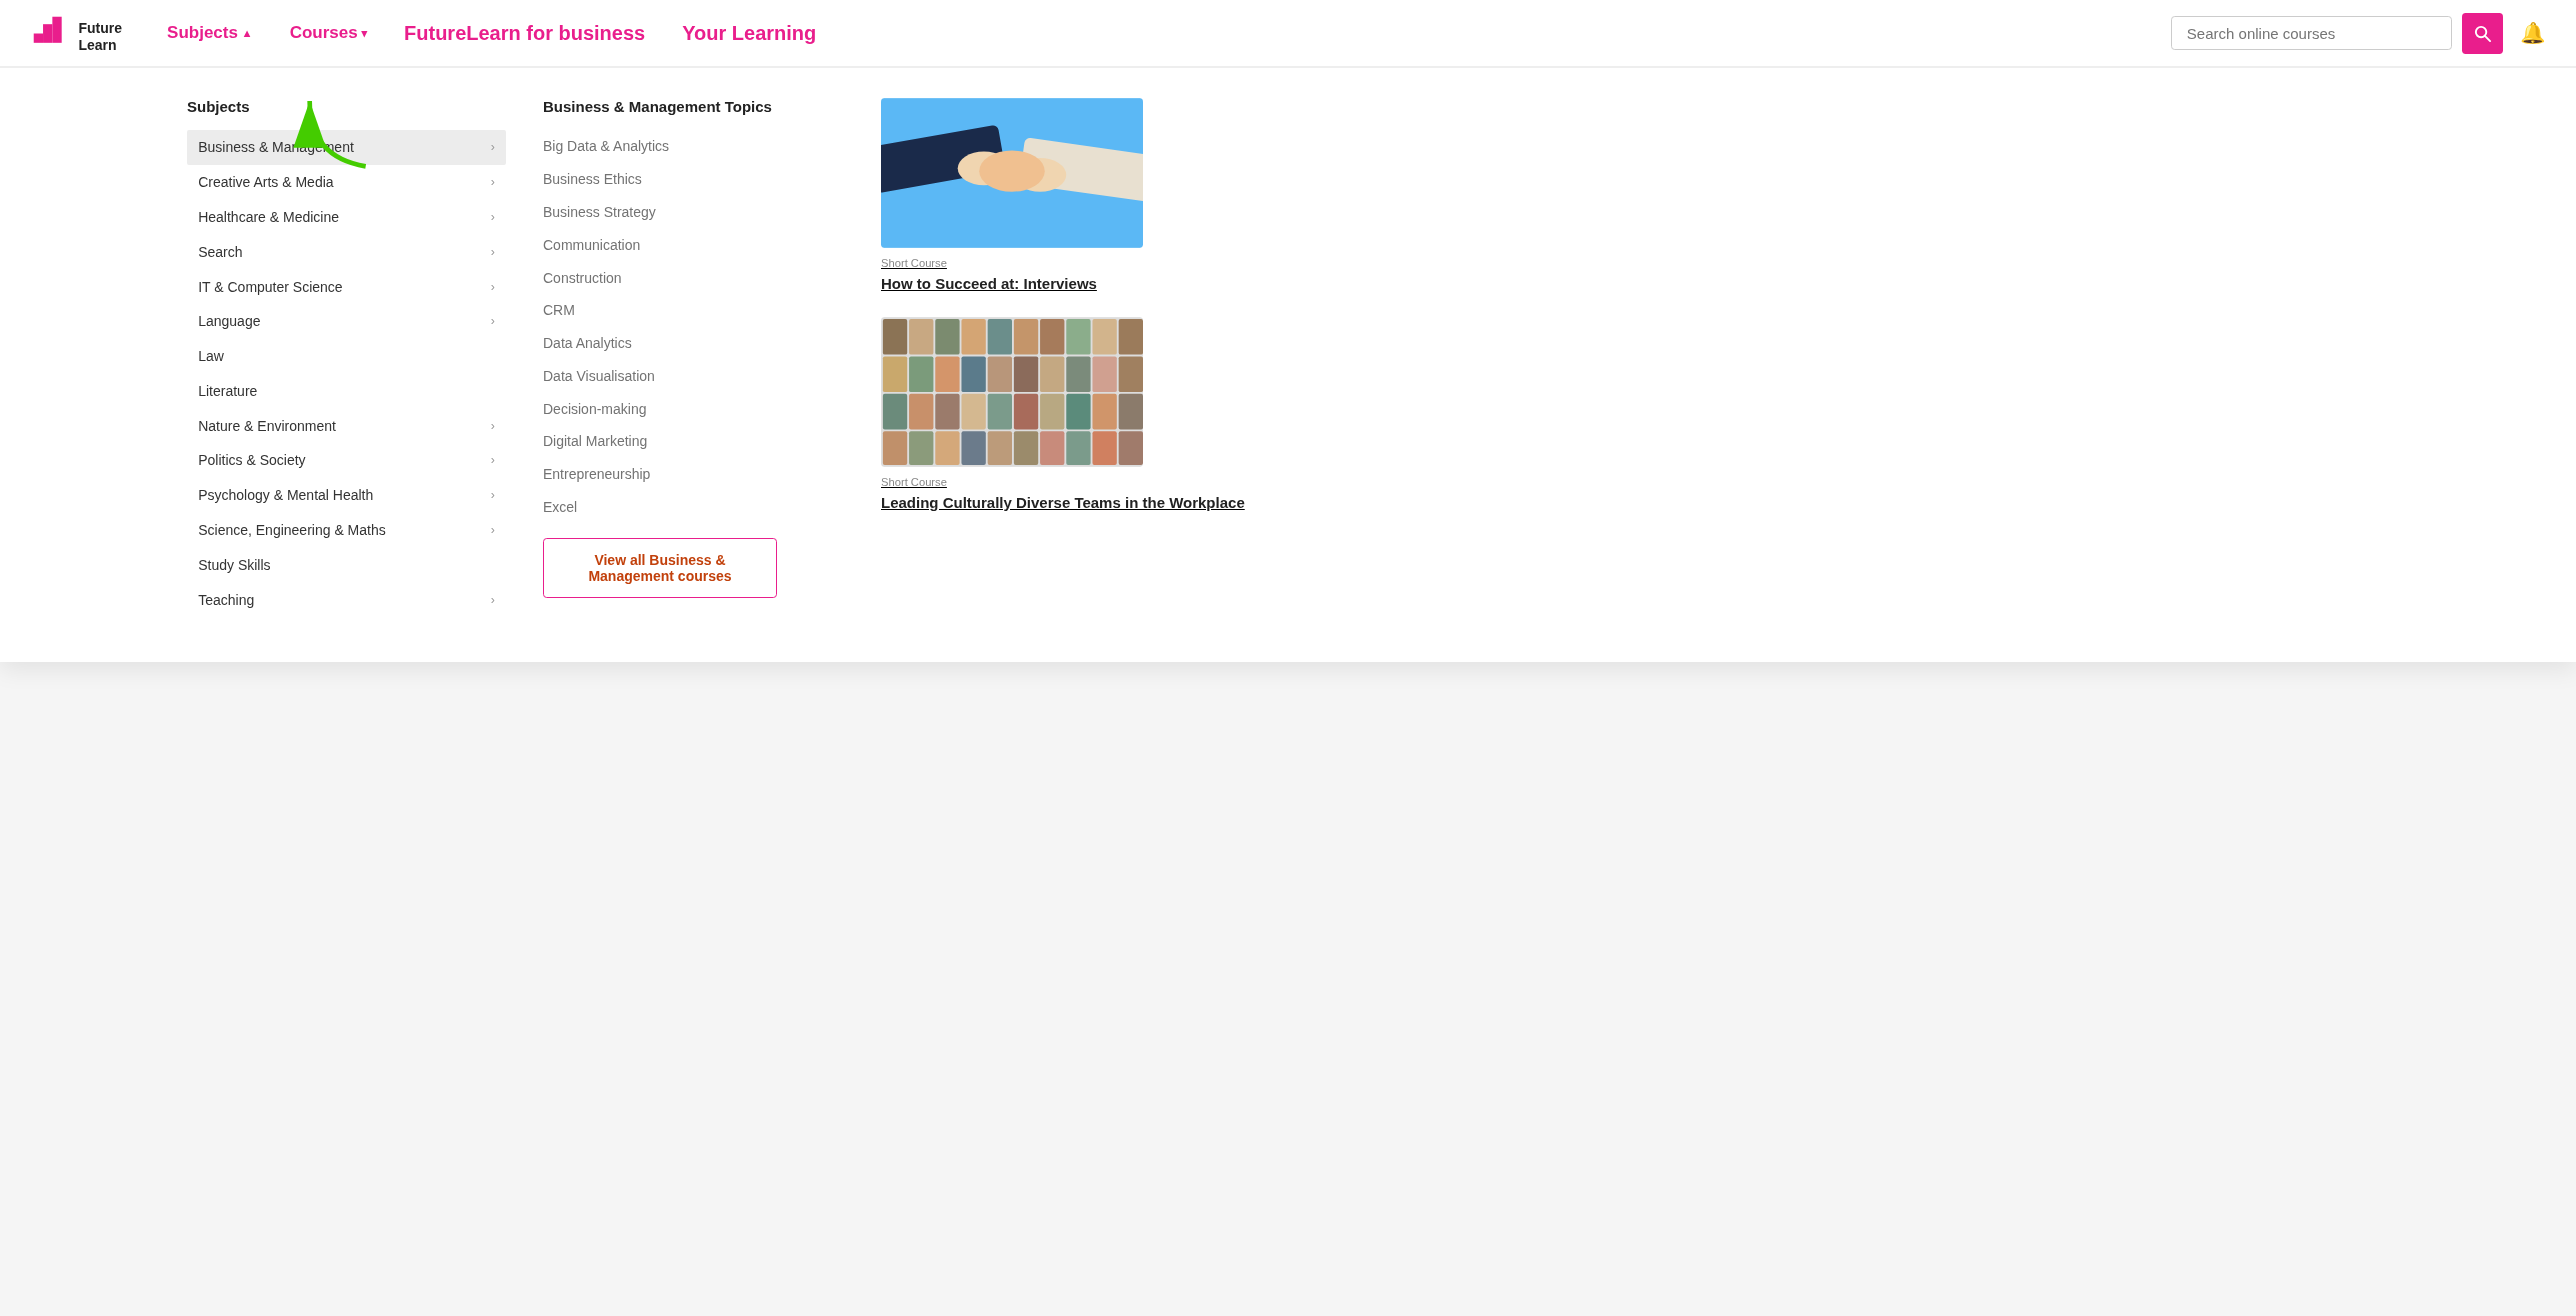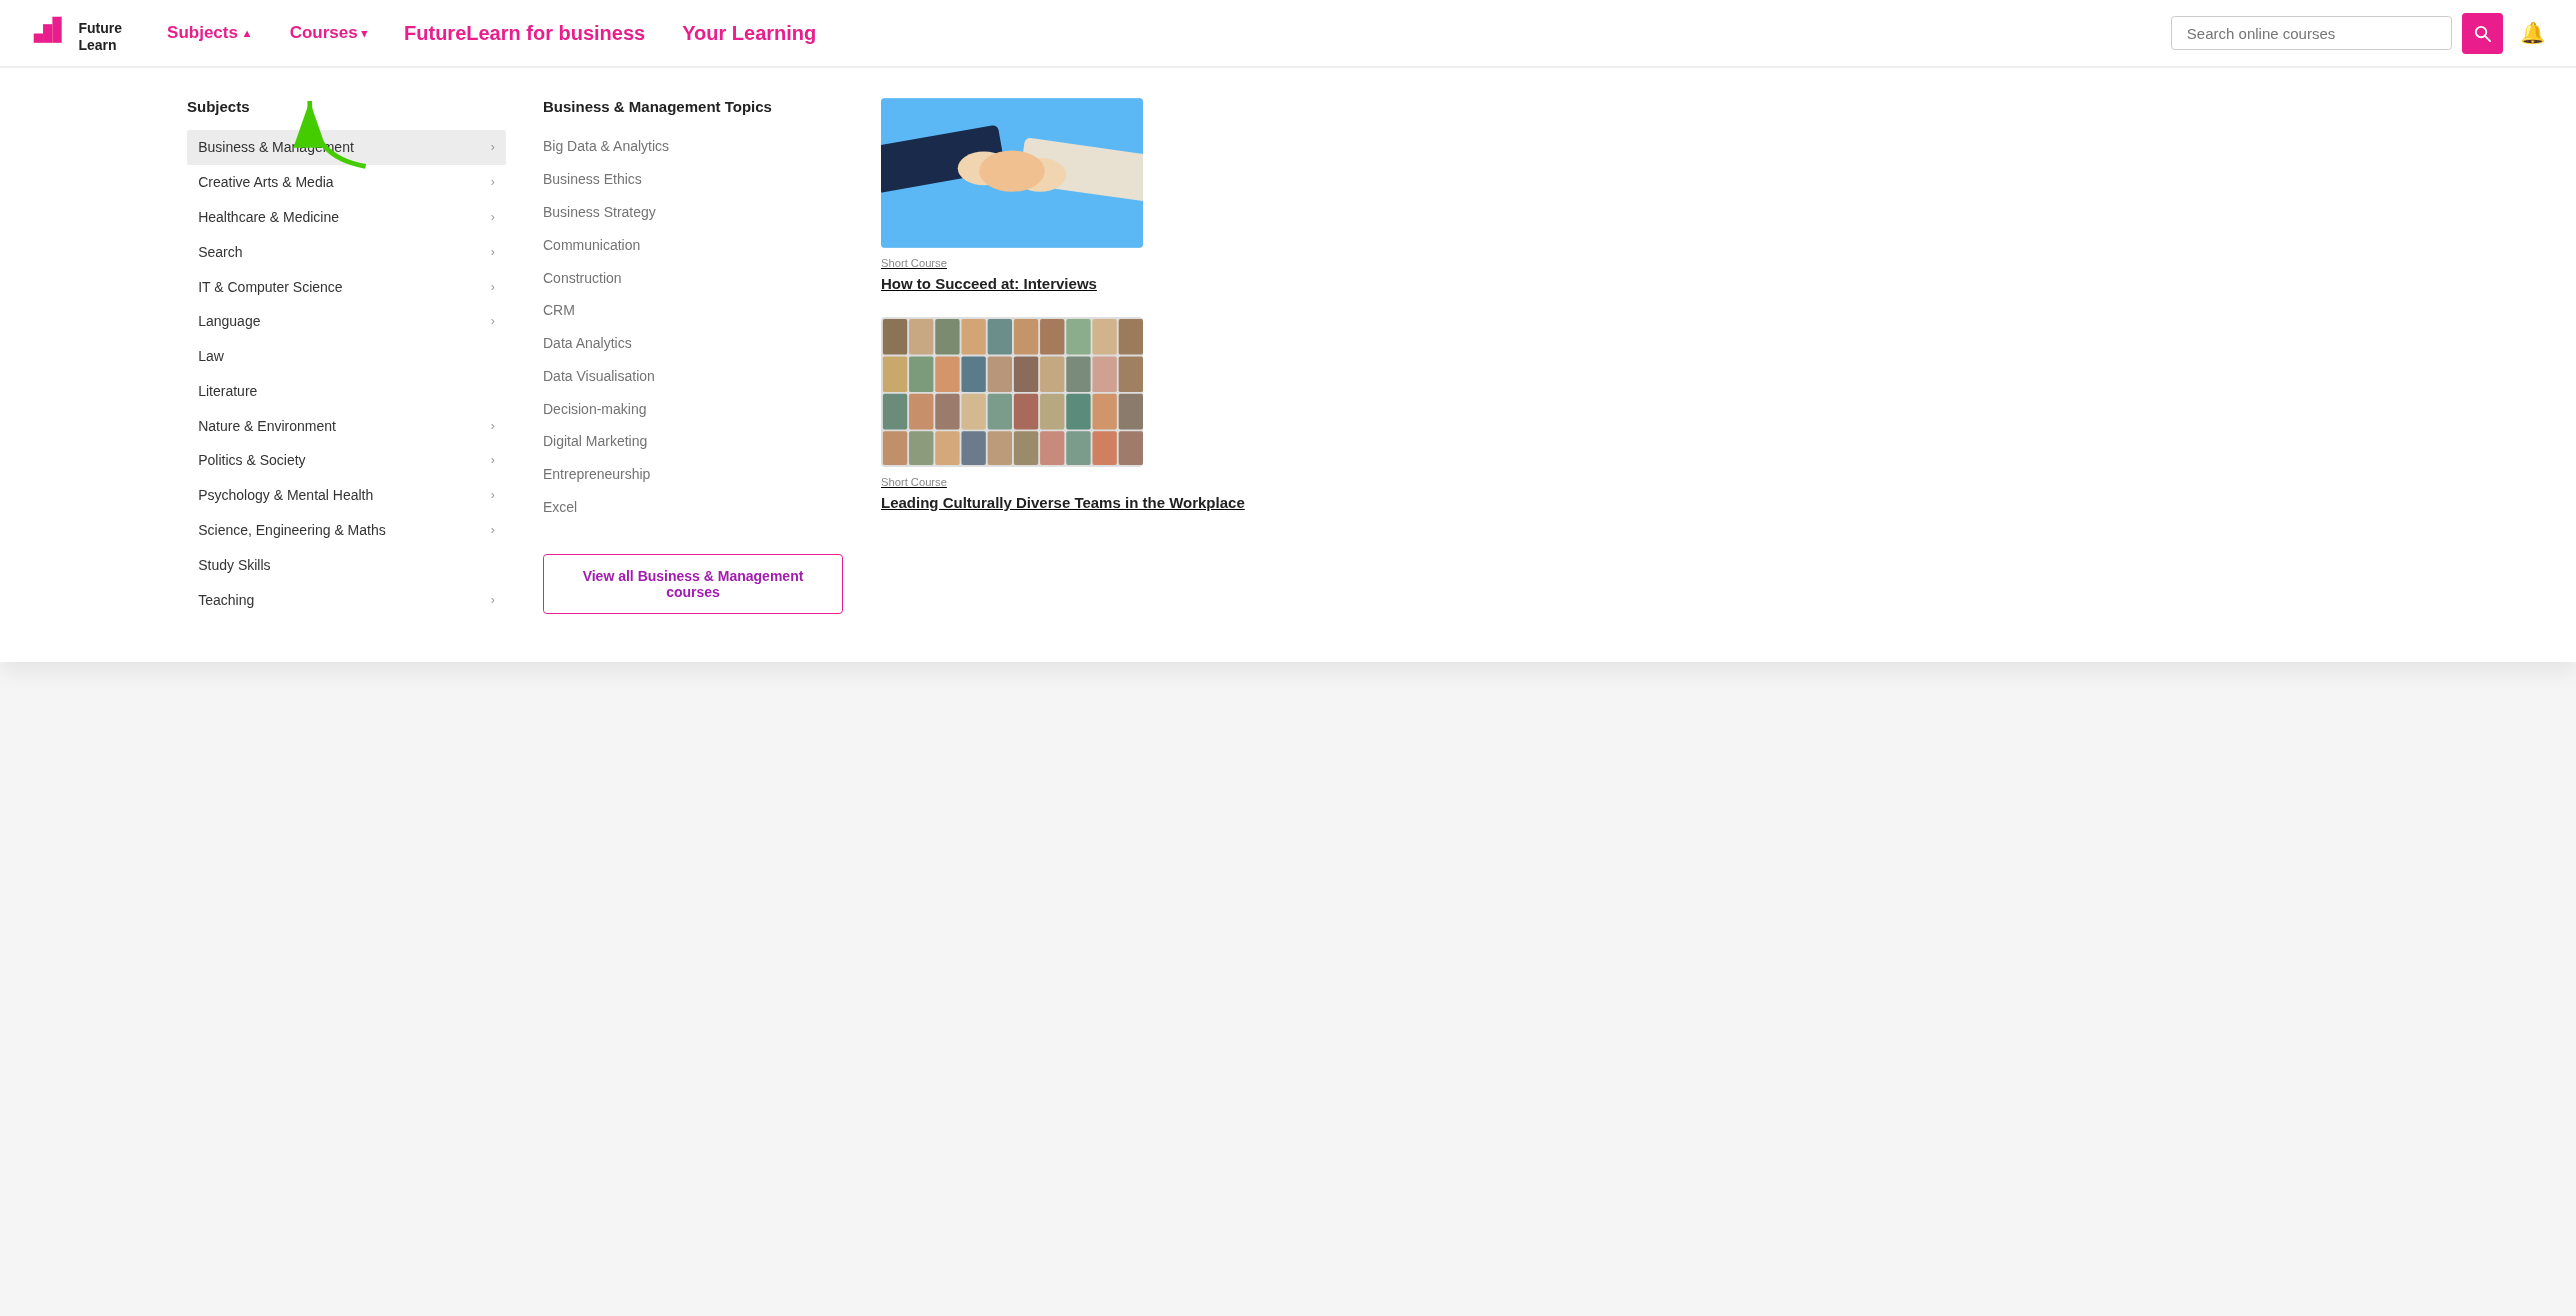--- a/index.html
+++ b/index.html
@@ -189,25 +189,25 @@
 
     
     .view-all-btn {
       display: block;
       border: 1.4px solid #e91e8c;
       border-radius: 3.7px;
       padding: 13px 19px;
       text-align: center;
       font-size: 14px;
       font-weight: 600;
-      color: #a21caf;
-      cursor: pointer;
-      margin-top: 31px;
+      color: #c2410c;
+      cursor: pointer;
+      margin-top: 15px;
       background: #fff;
-      width: 300px;
+      width: 234px;
     }
   </style>
 </head>
 <body>
 
 <div class="header">
 
   <div class="logo">
     <svg class="logo-icon" viewBox="0 0 44 44">
       <rect x="4" y="22" width="10" height="10" fill="#e91e8c"></rect>

